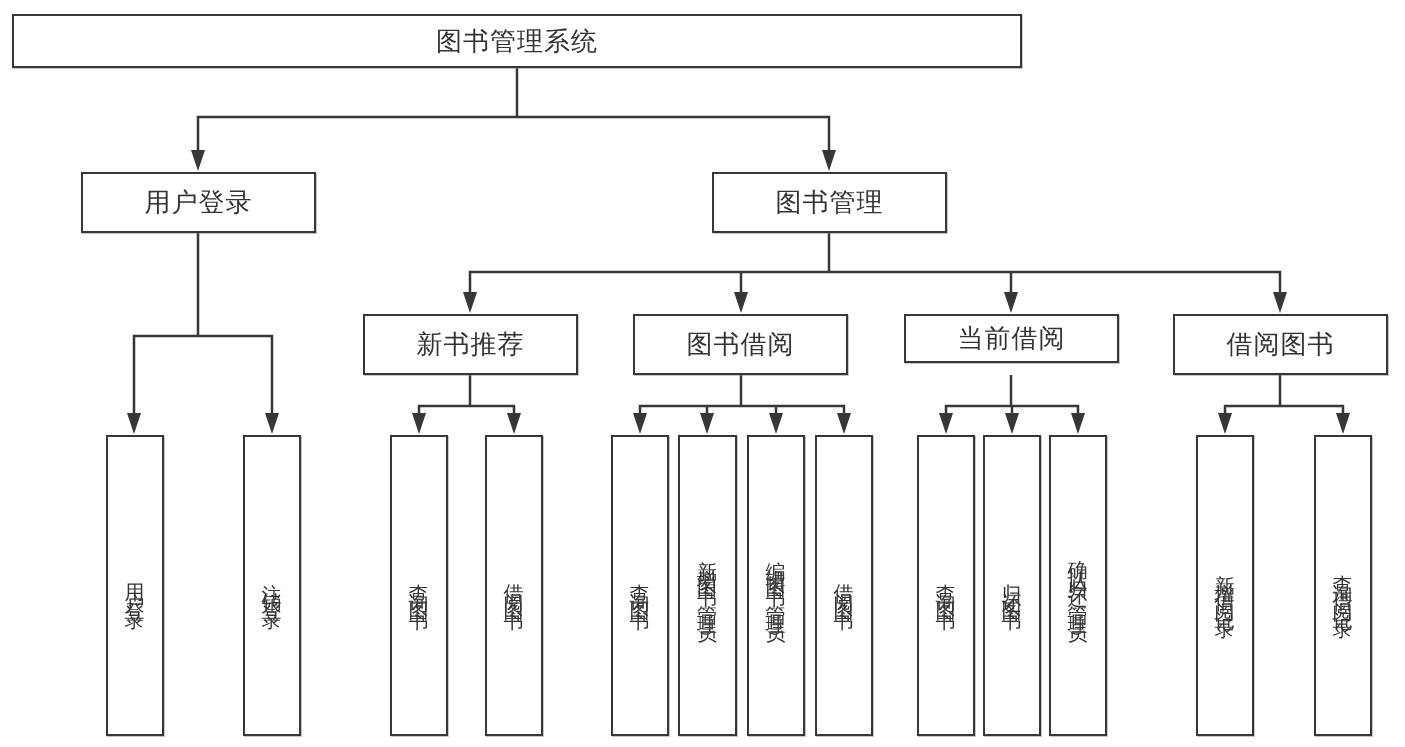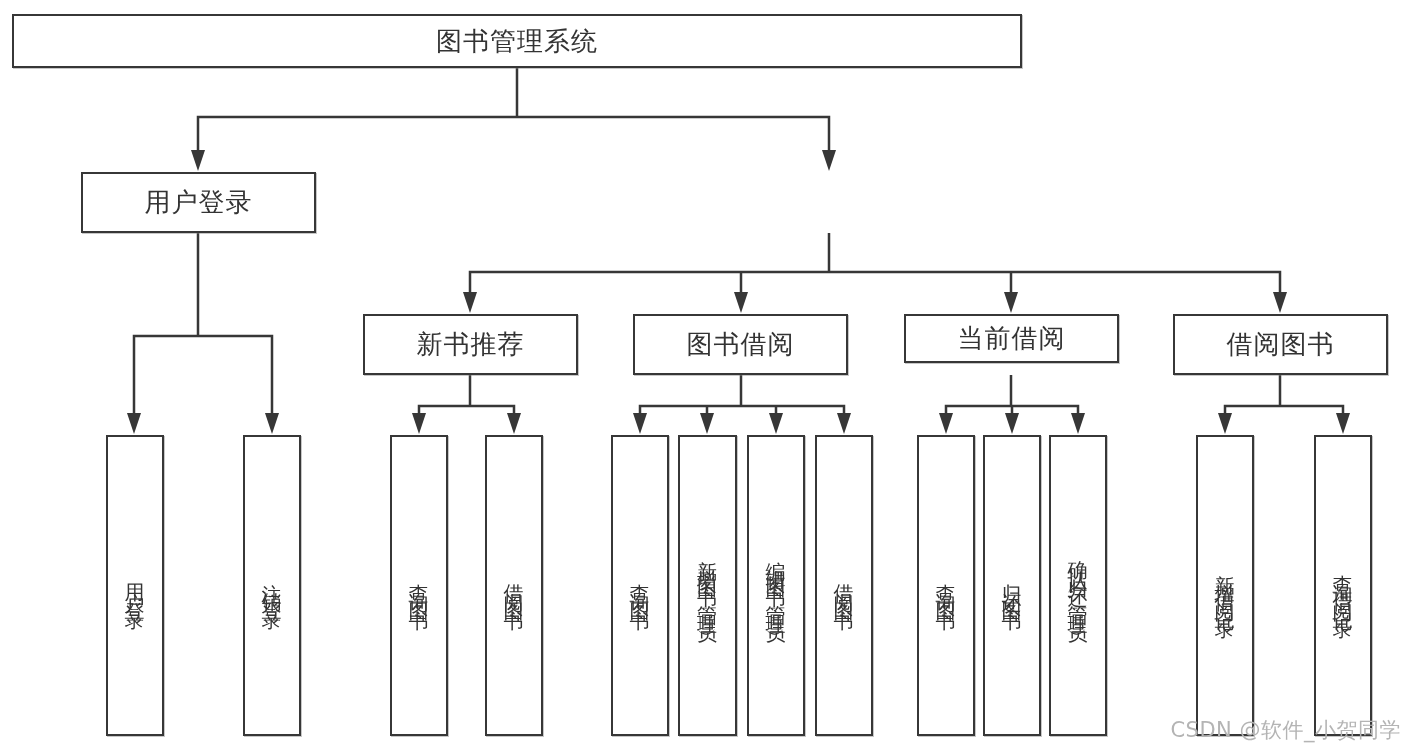--- a/index.html
+++ b/index.html
@@ -62,20 +62,23 @@
     </g>
   </svg>
 
   <div class="box hbox" style="left:12px;top:14px;width:1010px;height:54px">
     <span>图书管理系统</span>
   </div>
 
   <div class="box hbox" style="left:81px;top:172px;width:235px;height:61px">
     <span>用户登录</span>
   </div>
+  <div class="box hbox" style="left:712px;top:172px;width:235px;height:61px">
+    <span>图书管理</span>
+  </div>
 
   <div class="box hbox" style="left:363px;top:314px;width:215px;height:61px">
     <span>新书推荐</span>
   </div>
   <div class="box hbox" style="left:633px;top:314px;width:215px;height:61px">
     <span>图书借阅</span>
   </div>
   <div class="box hbox" style="left:904px;top:314px;width:215px;height:49px">
     <span>当前借阅</span>
   </div>
@@ -120,15 +123,14 @@
     <span>确认归还（管理员）</span>
   </div>
 
   <div class="box vbox" style="left:1196px;top:435px;width:58px;height:301px">
     <span>新增借阅记录</span>
   </div>
   <div class="box vbox" style="left:1314px;top:435px;width:58px;height:301px">
     <span>查询借阅记录</span>
   </div>
 
-  <div class="watermark">CSDN @软件_小贺同学</div>
 
 </div>
 
 </body></html>

